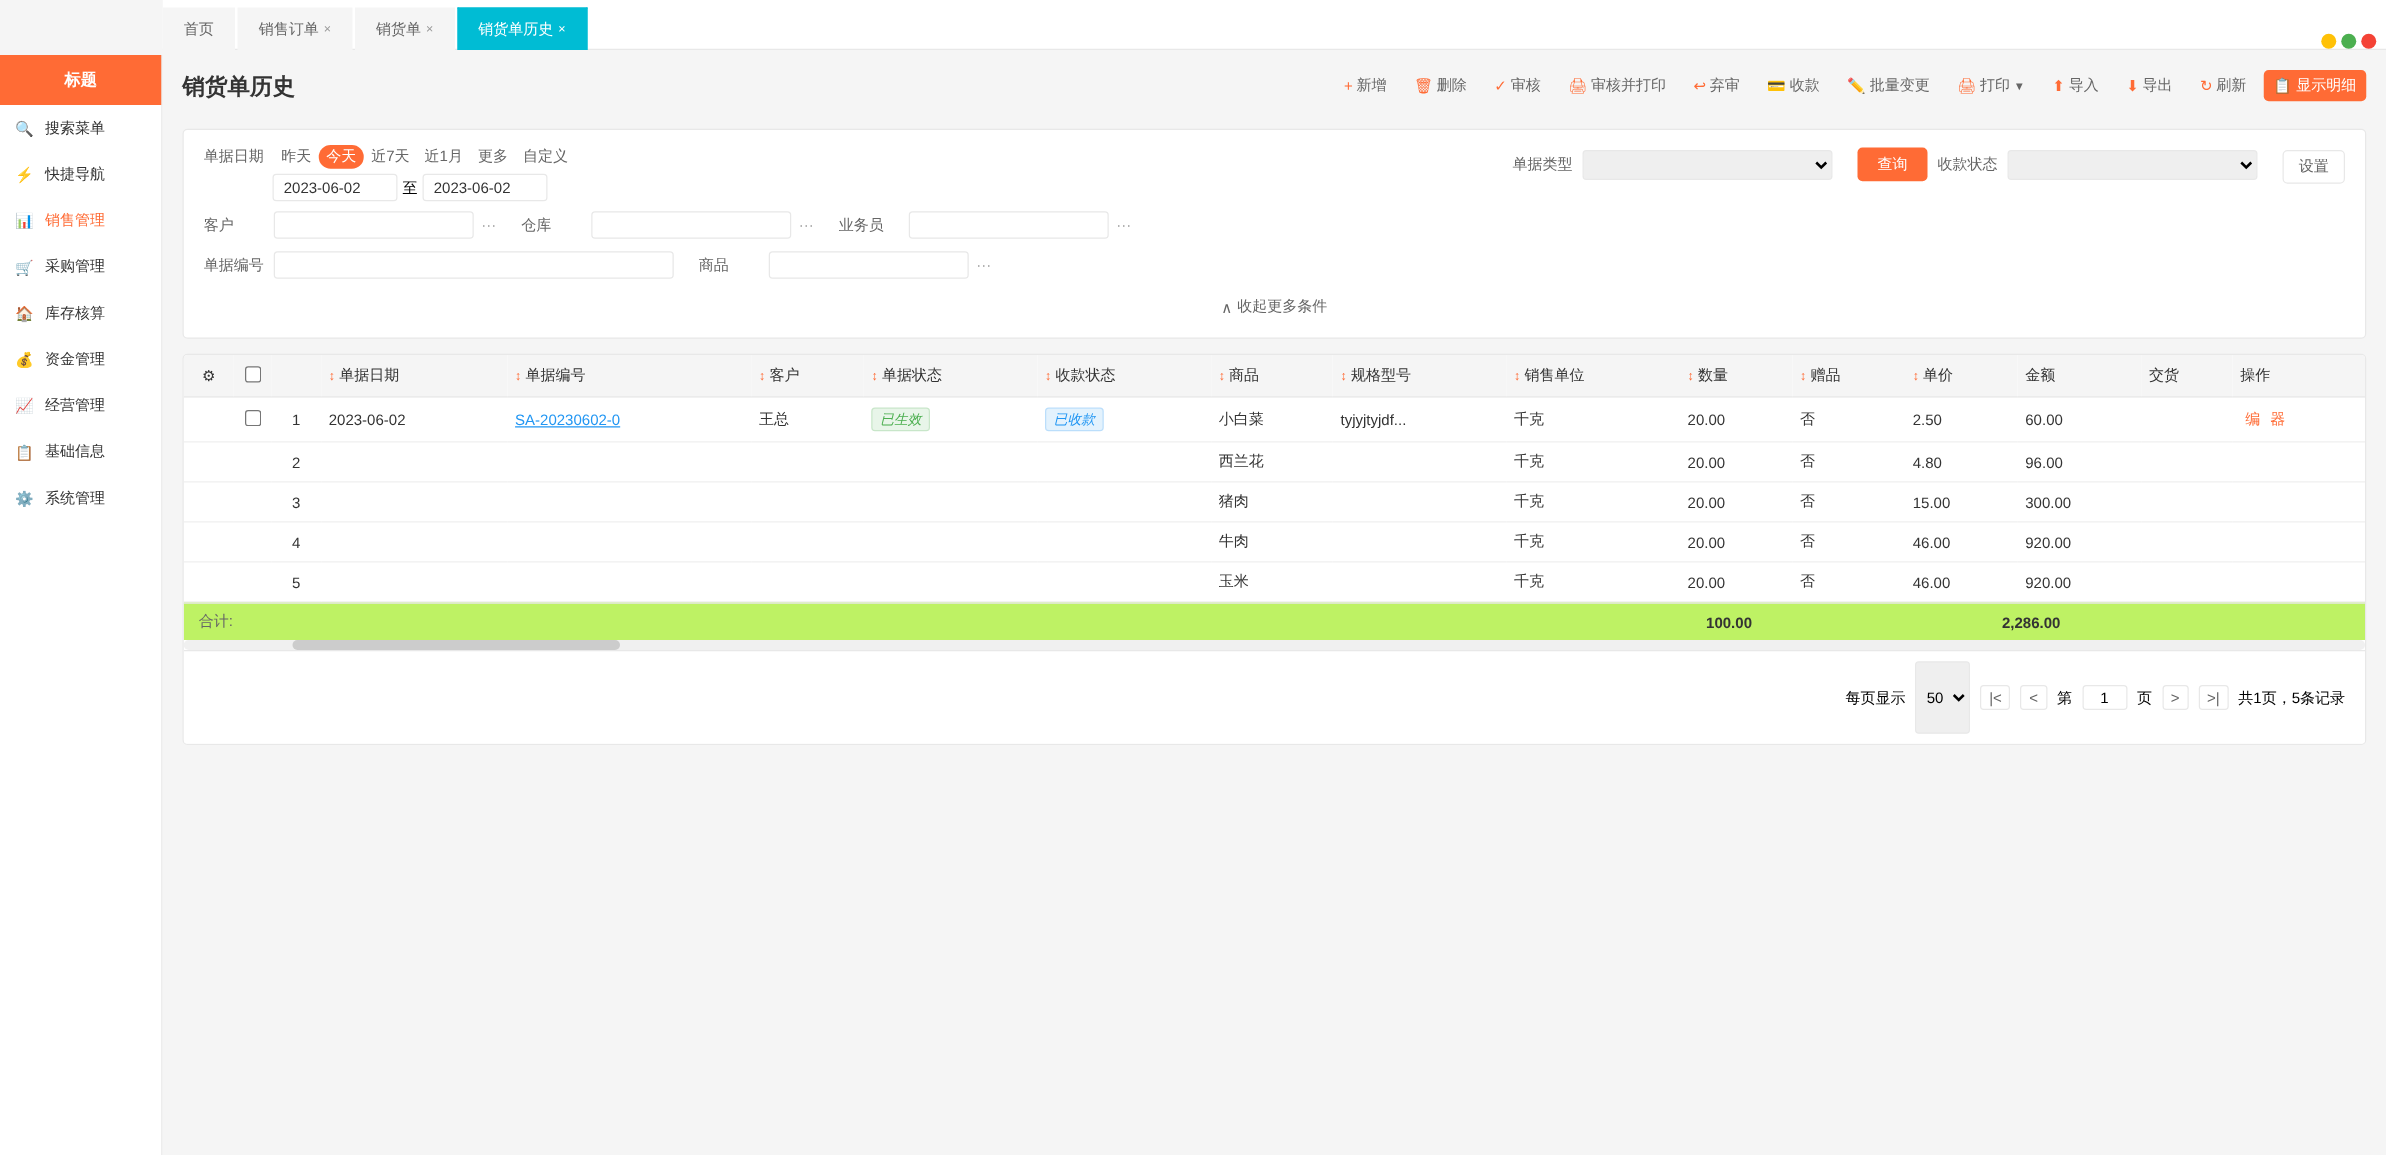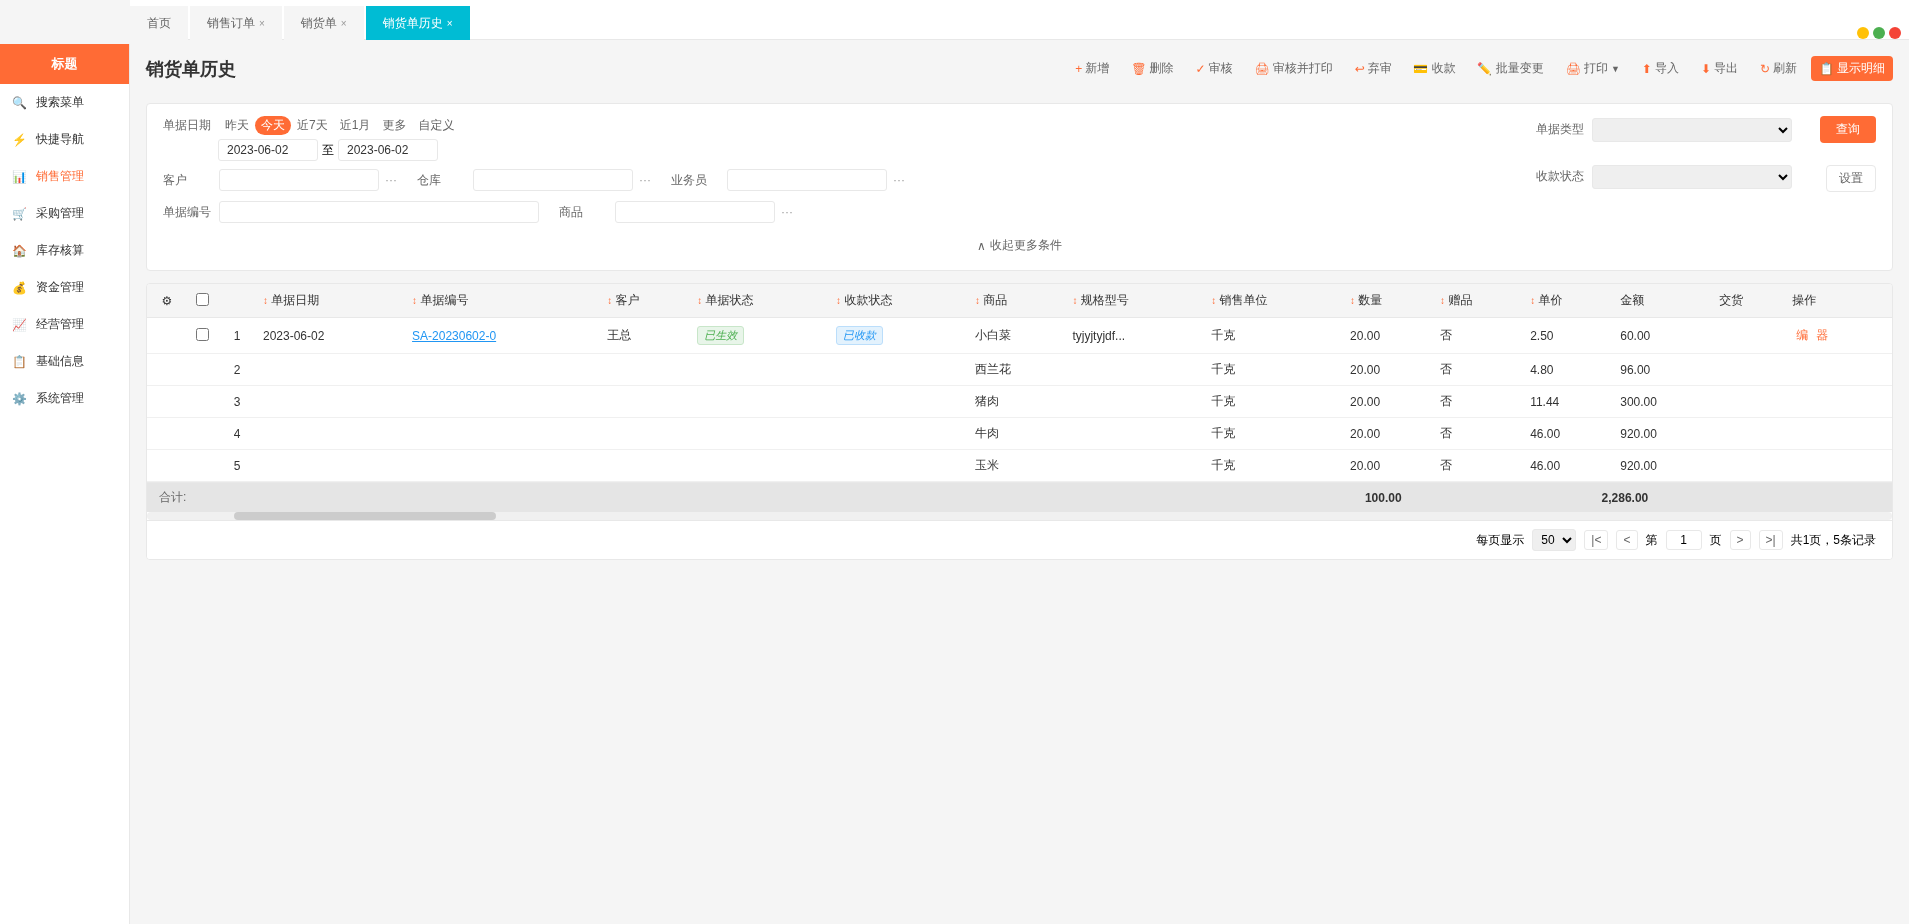--- a/index.html
+++ b/index.html
@@ -59,27 +59,27 @@
     .sort-icon { color: #ff6b35; font-size: 10px; }
     .badge { display: inline-block; padding: 1px 6px; border-radius: 3px; font-size: 11px; font-style: italic; }
     .badge-success { background: #e8f5e9; color: #4caf50; border: 1px solid #c8e6c9; }
     .badge-blue { background: #e3f2fd; color: #2196f3; border: 1px solid #bbdefb; }
     .action-btn { color: #ff6b35; cursor: pointer; border: none; background: transparent; padding: 2px 4px; }
     .col-num { width: 40px; text-align: center; }
     .col-cb { width: 30px; text-align: center; }
     .gear-col { width: 40px; text-align: center; }
 
     
-    .table-footer { display: flex; align-items: center; background: #e5e5e5; border-top: 1px solid #e8e8e8; padding: 6px 12px; }
+    .table-footer { display: flex; align-items: center; background: #bef264; border-top: 1px solid #e8e8e8; padding: 6px 12px; }
     .footer-label { color: #666; margin-right: 20px; }
     .footer-total { font-weight: bold; color: #333; }
 
     
     .pagination-bar { display: flex; align-items: center; justify-content: flex-end; padding: 8px 16px; background: #fff; border-top: 1px solid #e8e8e8; gap: 8px; }
-    .page-size-select { border: 1px solid #e8e8e8; border-radius: 3px; padding: 2px 4px; }
+    .page-size-select { border: 1px solid #e8e8e8; border-radius: 3px; padding: 20px 4px; }
     .page-nav-btn { border: 1px solid #e8e8e8; background: #fff; padding: 2px 6px; cursor: pointer; border-radius: 3px; color: #666; }
     .page-input { border: 1px solid #e8e8e8; border-radius: 3px; padding: 2px 6px; width: 36px; text-align: center; }
 
     
     .scroll-bar { height: 8px; background: #f0f0f0; border-radius: 4px; margin: 0; position: relative; }
     .scroll-thumb { height: 8px; background: #ccc; border-radius: 4px; width: 15%; position: absolute; left: 5%; }
 
     .query-btn { background: #ff6b35; color: #fff; border: none; border-radius: 4px; padding: 5px 16px; cursor: pointer; font-size: 12px; }
     .set-btn { background: #fff; color: #666; border: 1px solid #e8e8e8; border-radius: 4px; padding: 4px 12px; cursor: pointer; font-size: 12px; margin-top: 4px; }
   </style>
@@ -264,21 +264,21 @@
               <input class="filter-input filter-input-wide" value="" style="">
             </div>
             <div class="filter-item">
               <span class="filter-label">商品</span>
               <input class="filter-input" value="" placeholder="" style="">
               <span class="filter-dots">···</span>
             </div>
           </div>
         </div>
 
-        <div style="display:flex; flex-direction:column; gap:8px; min-width:340px;">
+        <div style="display:flex; flex-direction:row; gap:8px; min-width:340px;">
           <div class="filter-row">
             <div class="filter-item">
               <span class="filter-label">单据类型</span>
               <select class="filter-select" style="width:200px;">
                 <option></option>
               </select>
             </div>
             <div style="margin-left:auto;">
               <button class="query-btn">查询</button>
             </div>
@@ -372,21 +372,21 @@
               <td></td>
               <td></td>
               <td></td>
               <td></td>
               <td></td>
               <td>猪肉</td>
               <td></td>
               <td>千克</td>
               <td>20.00</td>
               <td>否</td>
-              <td>11.44</td>
+              <td>15.00</td>
               <td>300.00</td>
               <td></td>
               <td></td>
             </tr>
             <tr>
               <td class="gear-col"></td>
               <td class="col-cb"></td>
               <td class="col-num">4</td>
               <td></td>
               <td></td>

